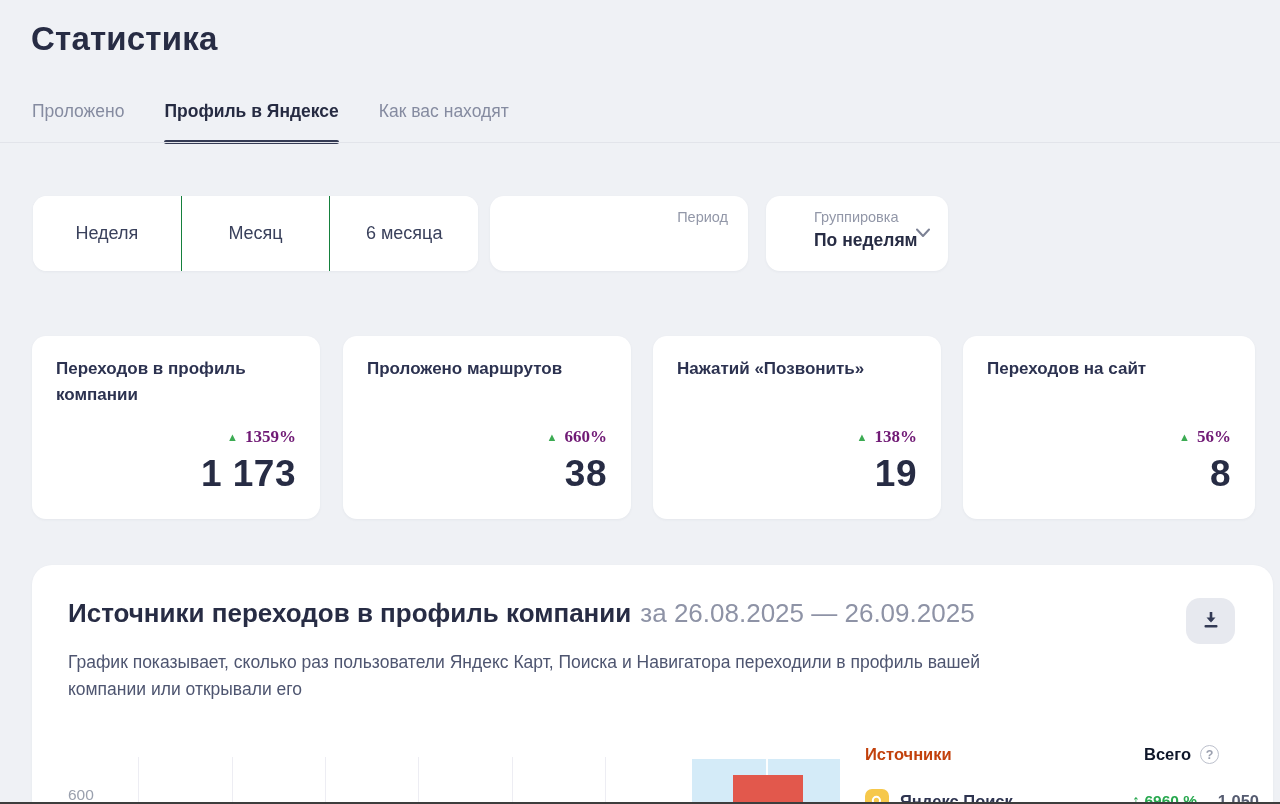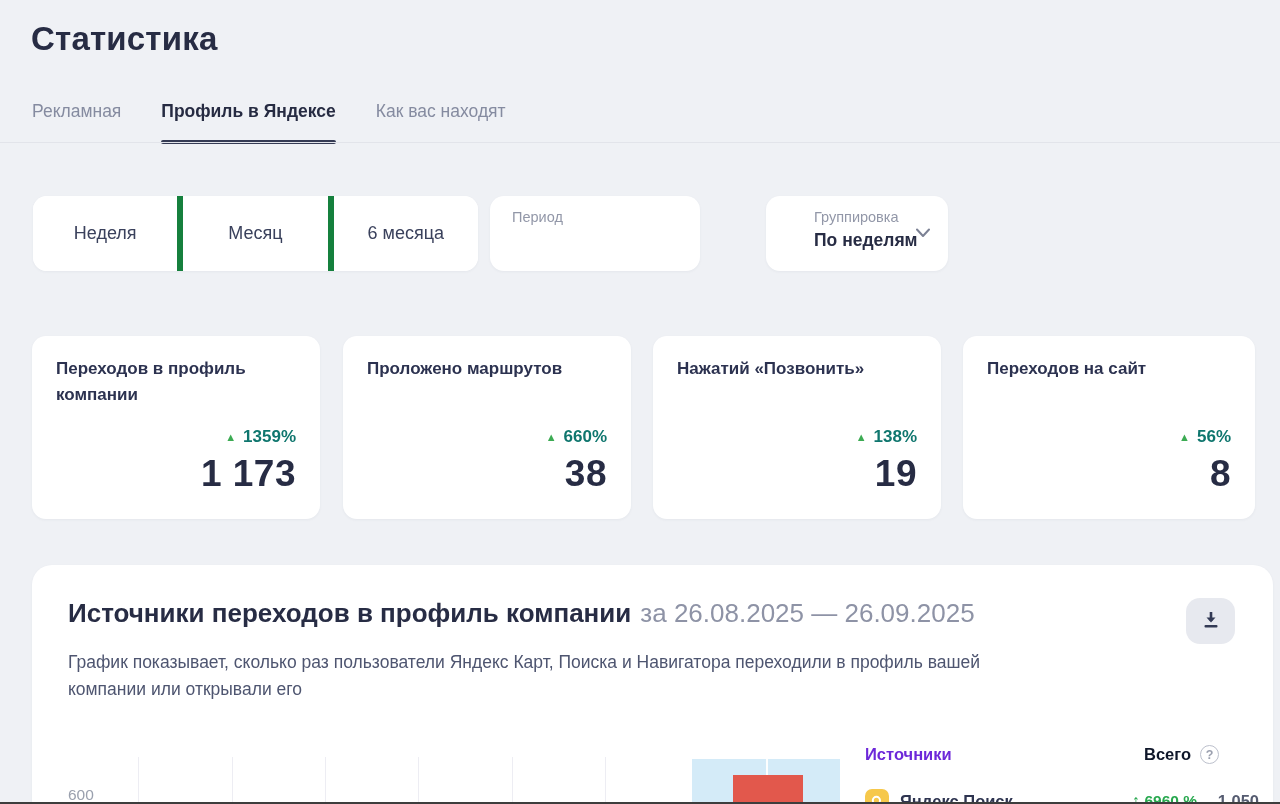--- a/index.html
+++ b/index.html
@@ -22,37 +22,37 @@
     border-radius:4px; background:#353b54;
   }
   .header-border { left:0; top:142px; width:1280px; height:1px; background:#e2e4ea; }
 
   
   .card { background:#fff; border-radius:14px; box-shadow:0 1px 3px rgba(40,50,80,.05); }
   .segmented { left:33px; top:196px; width:445px; height:75px; display:flex; overflow:hidden; }
   .segment {
     flex:1; display:flex; align-items:center; justify-content:center;
     font-size:18px; color:#3a415c; cursor:pointer; background:#fff;
-    border-right:6px solid #15803d;
+    border-right:1px solid #15803d;
   }
   .segment:last-child { border-right:none; }
   .select-card { height:75px; padding:13px 20px 0 22px; cursor:pointer; }
   .select-label { font-size:14.5px; color:#9297a8; margin-bottom:5px; }
   .select-value { font-size:17.5px; font-weight:700; color:#272c44; }
-  .period-card { left:490px; top:196px; width:210px; }
+  .period-card { left:490px; top:196px; width:258px;text-align:right; }
   .grouping-card { left:766px; top:196px; width:182px; position:absolute;padding-left:48px; }
   .chevron { position:absolute; right:18px; top:32px; width:14px; height:10px; }
   .chevron svg { display:block; }
 
   
   .stat-card { top:336px; width:288px; height:183px; padding:20px 24px; position:absolute; }
   .stat-title { font-size:17px; line-height:26px; font-weight:700; color:#2c3250; max-width:235px; }
   .stat-delta { position:absolute; right:24px; top:91px; display:flex; align-items:center; gap:7px; }
   .delta-tri { color:#3cab53; font-size:11px; line-height:1; }
-  .delta-val { font-size:17px; font-weight:700; color:#0f766e; }
+  .delta-val { font-size:17px; font-weight:700; color:#701a75;font-family:Liberation Serif, serif; }
   .stat-value { position:absolute; right:24px; top:117px; font-size:37px; font-weight:700; color:#272c44; letter-spacing:.5px; }
 
   
   .chart-card { left:32px; top:565px; width:1241px; height:420px; border-radius:20px; position:absolute; }
   .chart-heading { position:absolute; left:36px; top:33px; font-size:26px; }
   .chart-heading .main { font-weight:700; color:#272c44; }
   .chart-heading .suffix { font-weight:500; color:#8e93a6; margin-left:9px; }
   .chart-desc { position:absolute; left:36px; top:84px; width:975px; font-size:17.5px; line-height:27px; color:#4e5570; }
   .download-btn {
     position:absolute; left:1154px; top:33px; width:49px; height:46px;
@@ -62,21 +62,21 @@
   .gridlines { position:absolute; left:0; top:192px; width:660px; height:120px; }
   .vline { position:absolute; top:0; bottom:0; width:1px; background:#ededf3; }
   .axis-tick { position:absolute; left:36px; top:221px; font-size:15.5px; color:#9aa0ae; }
   .hl-band { position:absolute; left:660px; top:194px; width:148px; height:120px; background:#d4ebf8; }
   .band-divider { position:absolute; left:74px; top:0; bottom:0; width:2px; background:#fdfefe; }
   .bar { position:absolute; left:41px; top:16px; width:70px; height:110px; background:#e2584c; }
 
   
   .legend { position:absolute; left:833px; top:180px; width:394px; }
   .legend-header { display:flex; align-items:center; }
-  .legend-sources { font-size:16.5px; font-weight:700; color:#6d28d9; }
+  .legend-sources { font-size:16.5px; font-weight:700; color:#c2410c; }
   .legend-total { margin-left:auto; font-size:16.5px; font-weight:700; color:#0f172a; }
   .help-icon {
     width:19px; height:19px; margin-left:9px; margin-right:40px;
     border:1.5px solid #bcc0cc; border-radius:50%;
     color:#9ba0af; font-size:12.5px; font-weight:700;
     display:flex; align-items:center; justify-content:center; cursor:pointer;
   }
   .legend-row { display:flex; align-items:center; margin-top:25px; cursor:pointer; }
   .source-icon {
     width:24px; height:24px; border-radius:7px; background:#f6c84b;
@@ -87,21 +87,21 @@
   .source-total { width:62px; text-align:right; font-size:16.5px; font-weight:700; color:#555b70; }
 
   .bottom-edge { left:0; top:802px; width:1280px; height:2px; background:#3d3d3d; }
 </style>
 </head>
 <body>
 
 <h1 class="abs page-title">Статистика</h1>
 
 <nav class="abs tabs">
-  <div class="tab">Рекламная</div>
+  <div class="tab">Проложено</div>
   <div class="tab active">Профиль в Яндексе</div>
   <div class="tab">Как вас находят</div>
 </nav>
 <div class="abs header-border"></div>
 
 <div class="abs card segmented">
   <div class="segment">Неделя</div>
   <div class="segment">Месяц</div>
   <div class="segment">6 месяца</div>
 </div>

